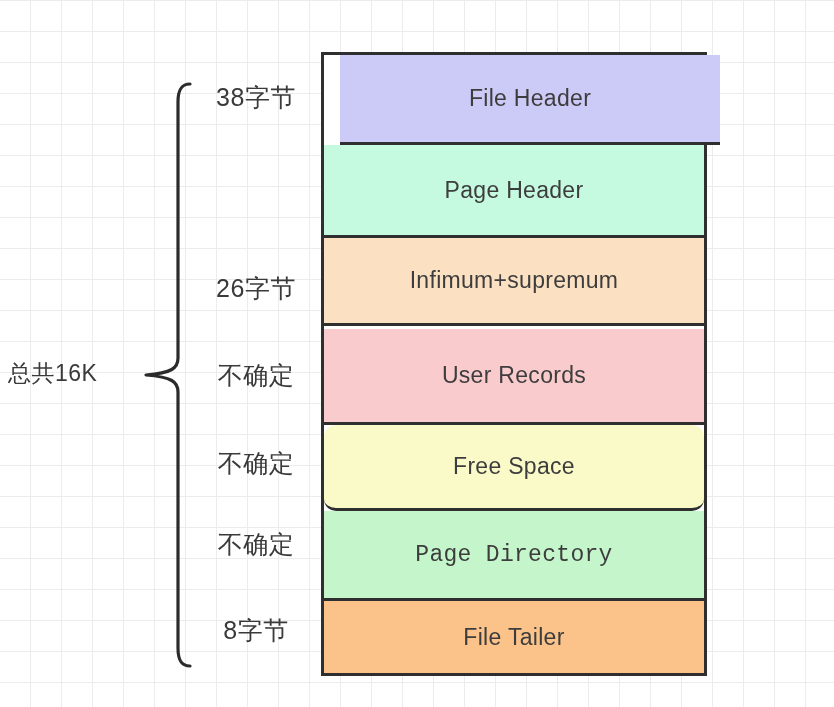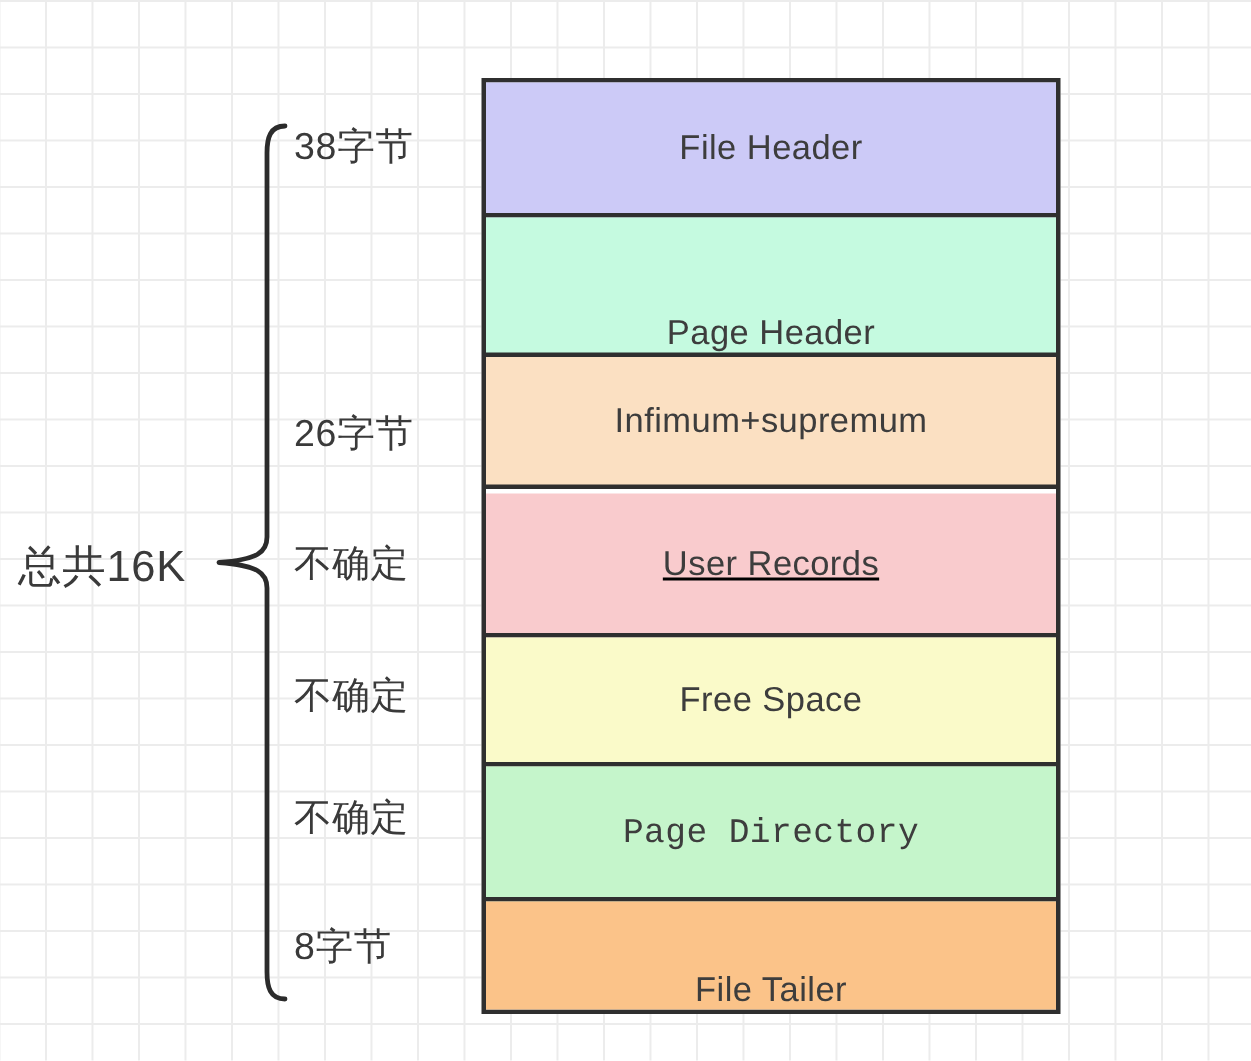--- a/index.html
+++ b/index.html
@@ -39,22 +39,22 @@
     height: 707px;
     z-index: 1;
   }
 
   
   #total-label {
     position: absolute;
     left: 8px;
     top: 358px;
     width: 120px;
-    text-align: center;
-    font-size: 29px;
+    text-align: left;
+    font-size: 23px;
     color: #3a3a3a;
     letter-spacing: 0.5px;
     white-space: nowrap;
   }
 
   
   #brace-wrap {
     position: absolute;
     left: 138px;
     top: 80px;
@@ -63,21 +63,21 @@
   }
   #brace-wrap svg {
     display: block;
   }
 
   
   .size-label {
     position: absolute;
     left: 196px;
     width: 120px;
-    text-align: left;
+    text-align: center;
     font-size: 25px;
     color: #3a3a3a;
     white-space: nowrap;
     letter-spacing: 0.5px;
   }
 
   
   #page-structure {
     position: absolute;
     left: 321px;
@@ -93,21 +93,20 @@
     left: 0;
     width: 100%;
     box-sizing: border-box;
     display: flex;
     align-items: center;
     justify-content: center;
     border-bottom: 3px solid #2f2f2f;
   }
   .region-row:last-child {
     border-bottom: none;
-    align-items: flex-end;
   }
   .region-label {
     font-size: 23px;
     color: #3d3d3d;
     letter-spacing: 0.3px;
     white-space: nowrap;
   }
 </style>
 </head>
 <body>
@@ -132,37 +131,37 @@
 
   <div class="size-label" style="top:81px">38字节</div>
   <div class="size-label" style="top:272px">26字节</div>
   <div class="size-label" style="top:359px">不确定</div>
   <div class="size-label" style="top:447px">不确定</div>
   <div class="size-label" style="top:528px">不确定</div>
   <div class="size-label" style="top:614px">8字节</div>
 
   <div id="page-structure">
 
-    <div class="region-row" style="top:0px;   height:90px; background:#CCCAF7;">
+    <div class="region-row" style="top:0px;   height:90px; background:#CCCAF7;margin-left:16px;">
       <span class="region-label">File Header</span>
     </div>
 
-    <div class="region-row" style="top:90px;  height:93px; background:#C5FAE0;align-items:flex-end;">
+    <div class="region-row" style="top:90px;  height:93px; background:#C5FAE0;">
       <span class="region-label">Page Header</span>
     </div>
 
     <div class="region-row" style="top:183px; height:88px; background:#FBE0C2;">
       <span class="region-label">Infimum+supremum</span>
     </div>
 
-    <div class="region-row" style="top:274px; height:96px; background:#F9CBCD;text-decoration:underline;">
+    <div class="region-row" style="top:274px; height:96px; background:#F9CBCD;">
       <span class="region-label">User Records</span>
     </div>
 
-    <div class="region-row" style="top:370px; height:86px; background:#FAFAC9;">
+    <div class="region-row" style="top:370px; height:86px; background:#FAFAC9;border-radius:12px;">
       <span class="region-label">Free Space</span>
     </div>
 
     <div class="region-row" style="top:456px; height:90px; background:#C5F5CB;font-family:Liberation Mono, monospace;">
       <span class="region-label">Page Directory</span>
     </div>
 
     <div class="region-row" style="top:546px; height:72px; background:#FBC389;">
       <span class="region-label">File Tailer</span>
     </div>

